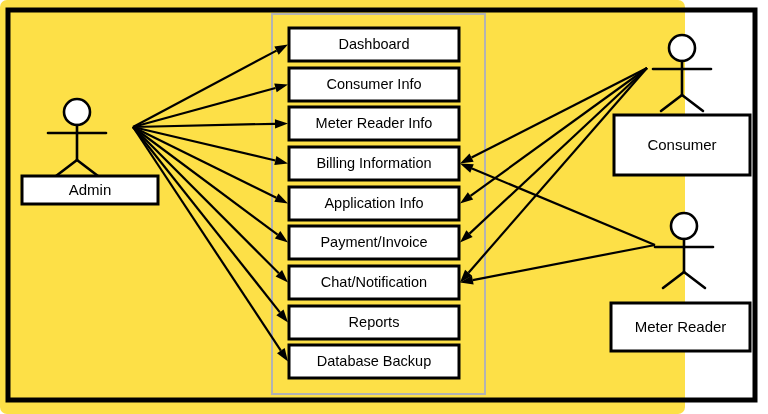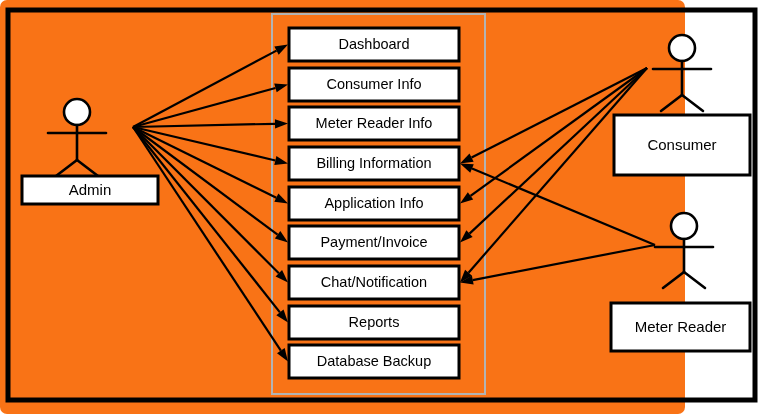--- a/index.html
+++ b/index.html
@@ -10,21 +10,21 @@
   body {
     width: 768px;
     height: 414px;
     font-family: "Liberation Sans", sans-serif;
     overflow: hidden;
   }
   #diagram-root {
     position: relative;
     width: 685px;
     height: 414px;
-    background: #f97316;
+    background: #fde047;
     border-radius: 7px;
   }
   svg#diagram-svg {
     position: absolute;
     top: 0;
     left: 0;
     width: 768px;
     height: 414px;
   }
   .frame-rect {

